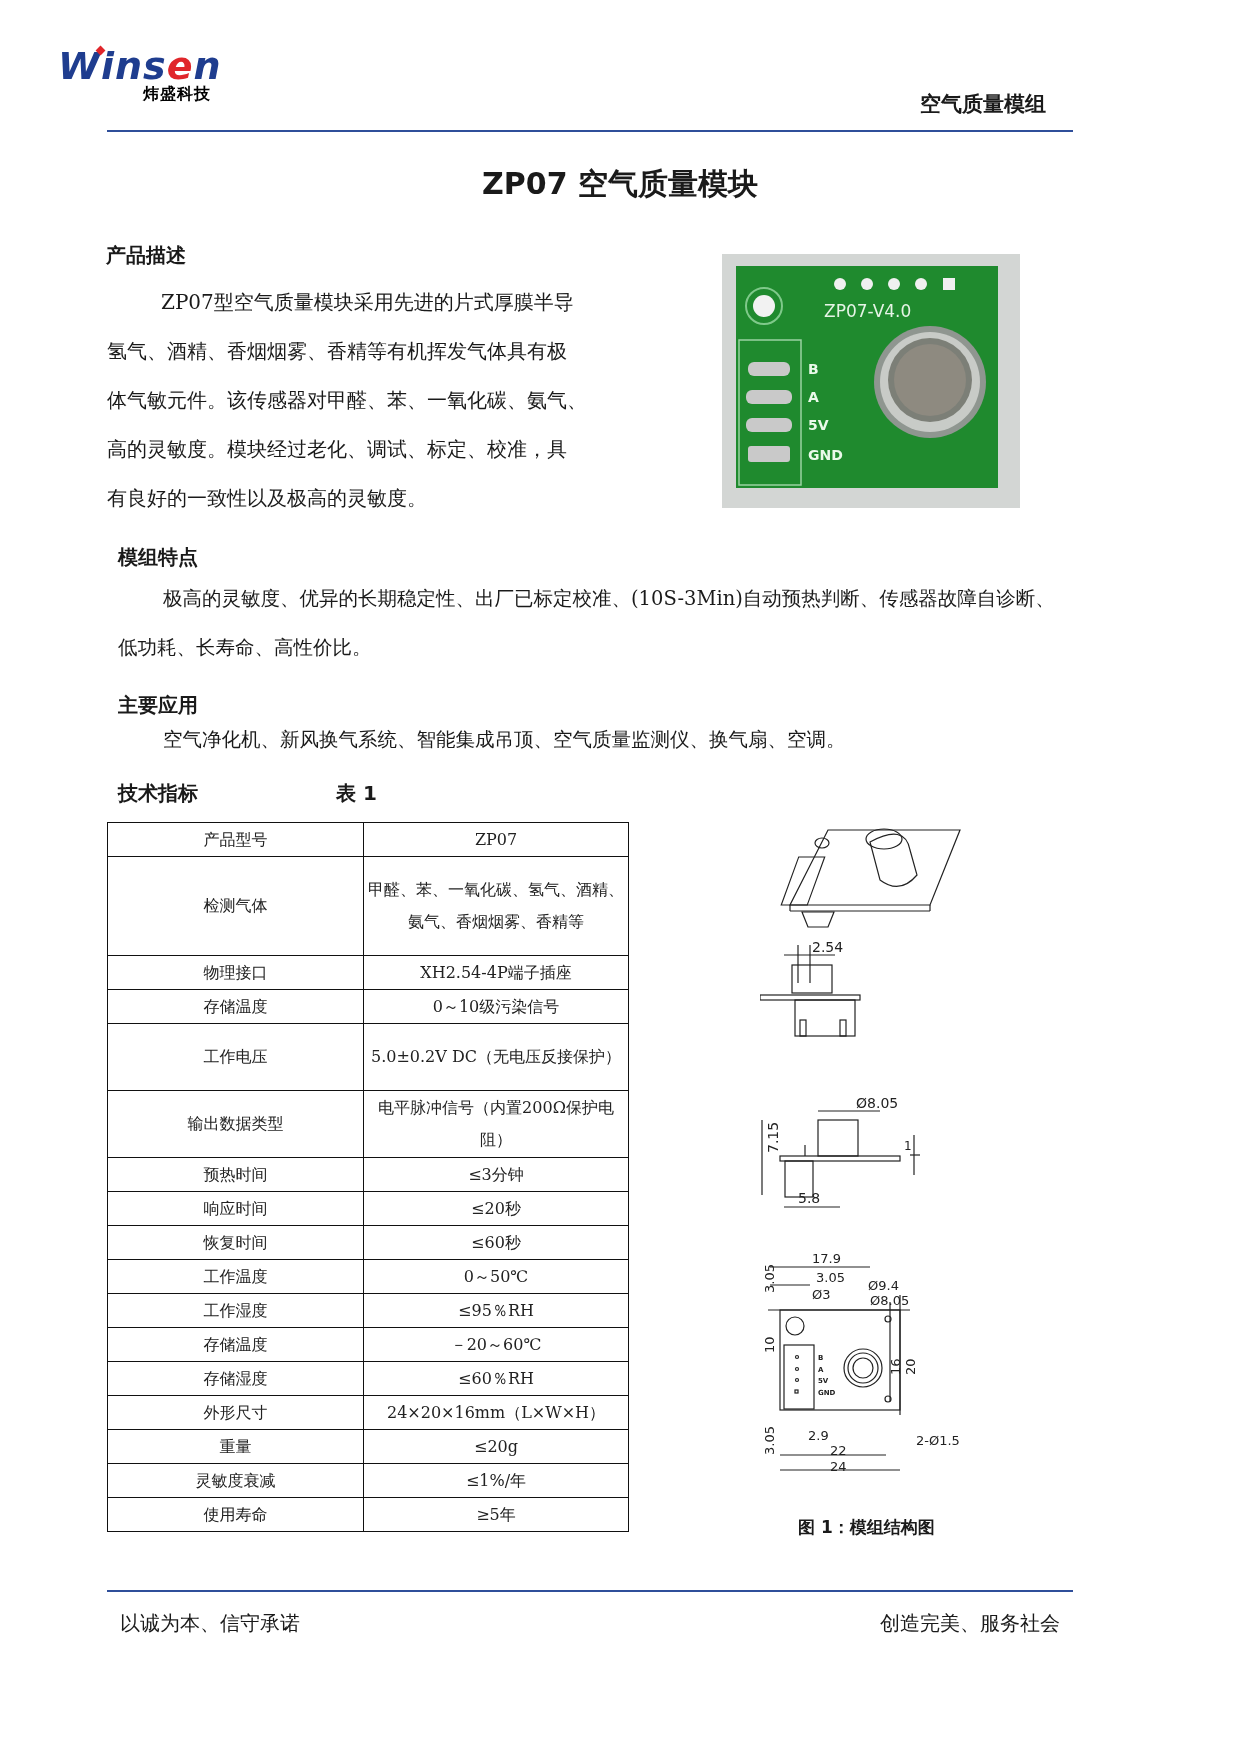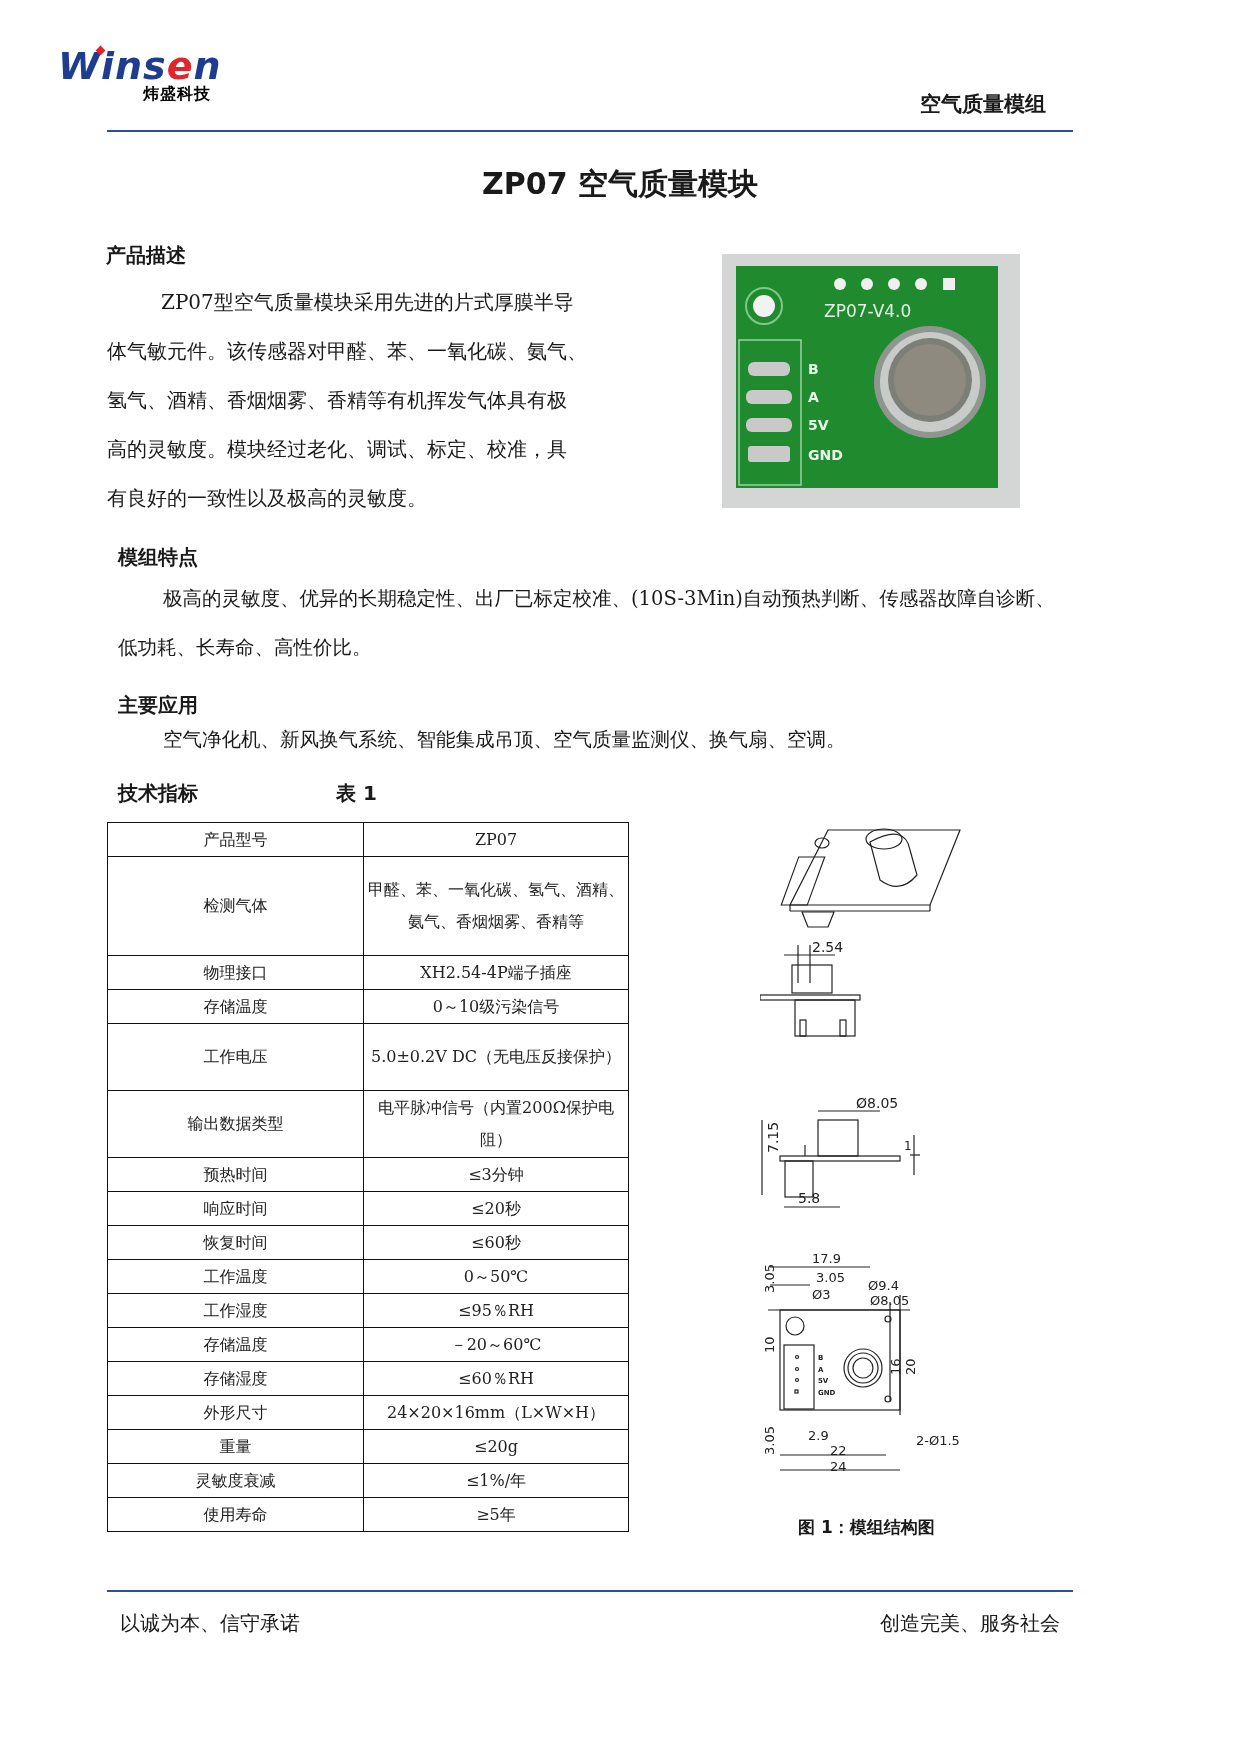--- a/index.html
+++ b/index.html
@@ -32,22 +32,22 @@
 <div class="abs logo-diamond"></div>
 <div class="abs logo-cn">炜盛科技</div>
 <div class="abs header-right">空气质量模组</div>
 <div class="abs hr" style="left:107px;top:130px;width:966px;"></div>
 
 <div class="abs title">ZP07  空气质量模块</div>
 
 <div class="abs h2" style="left:106px;top:242px;">产品描述</div>
 <div class="abs para" style="left:107px;top:278px;width:520px;">
   <div style="padding-left:54px;">ZP07型空气质量模块采用先进的片式厚膜半导</div>
+  <div>氢气、酒精、香烟烟雾、香精等有机挥发气体具有极</div>
   <div>体气敏元件。该传感器对甲醛、苯、一氧化碳、氨气、</div>
-  <div>氢气、酒精、香烟烟雾、香精等有机挥发气体具有极</div>
   <div>高的灵敏度。模块经过老化、调试、标定、校准，具</div>
   <div>有良好的一致性以及极高的灵敏度。</div>
 </div>
 
 <div class="abs photo">
   <svg width="298" height="254" viewBox="0 0 298 254">
     <rect x="0" y="0" width="298" height="254" fill="#d3d6d4"></rect>
     <rect x="14" y="12" width="262" height="222" fill="#1f8a2e"></rect>
     <circle cx="42" cy="52" r="18" fill="none" stroke="#7fc98a" stroke-width="2"></circle>
     <circle cx="42" cy="52" r="11" fill="#f2f2f2"></circle>

